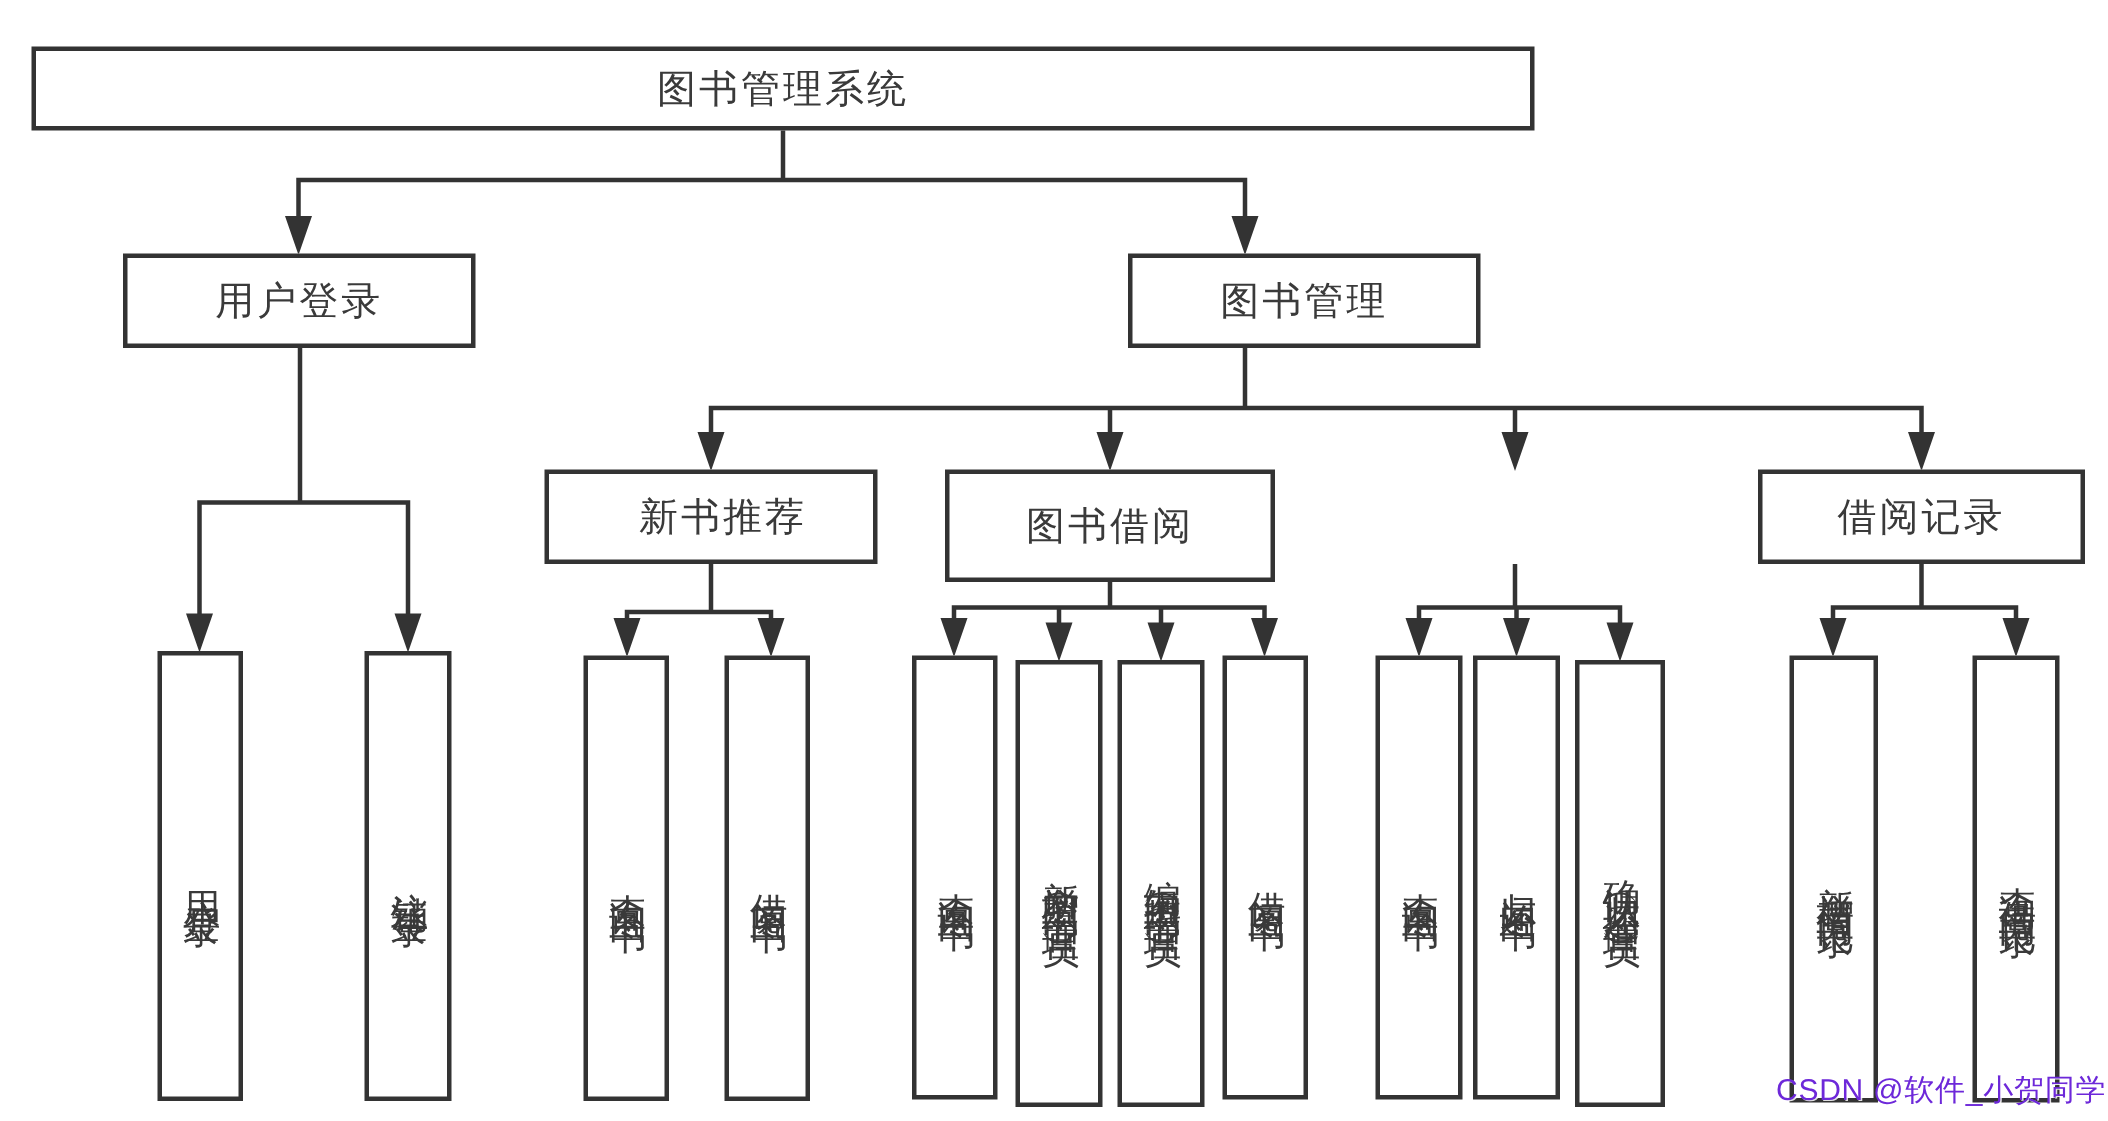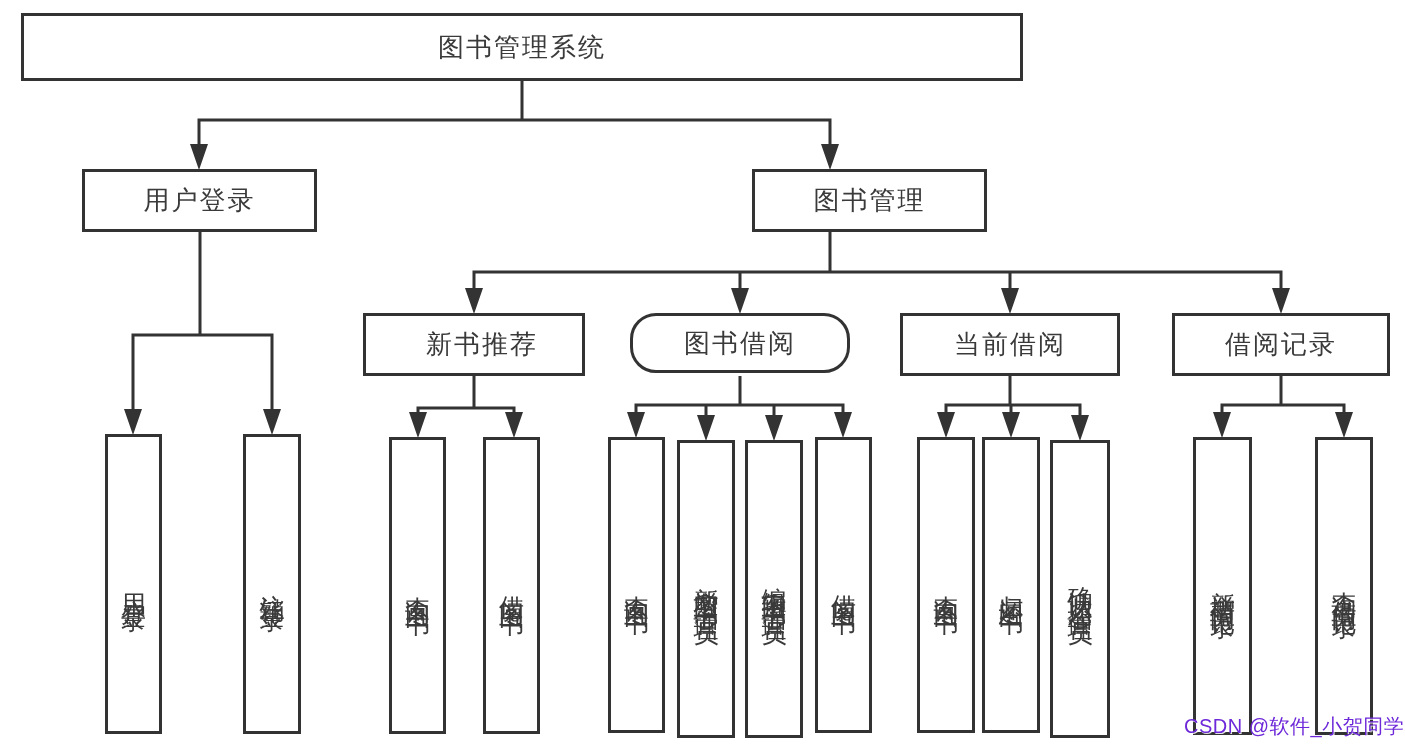--- a/index.html
+++ b/index.html
@@ -58,28 +58,27 @@
     <g>
       <path class="line" d="M1010 376 V405 M944.5 405 H1081.5 M946 405 V414 M1011 405 V414 M1080 405 V417"></path>
       <path class="head" d="M937 412 H955 L946 438 Z M1002 412 H1020 L1011 438 Z M1071 415 H1089 L1080 441 Z"></path>
     </g>
     <g>
       <path class="line" d="M1281 376 V405 M1220.5 405 H1345.5 M1222 405 V414 M1344 405 V414"></path>
       <path class="head" d="M1213 412 H1231 L1222 438 Z M1335 412 H1353 L1344 438 Z"></path>
     </g>
   </svg>
 
-  <div class="box h" style="left:21px; top:13px; width:1002px; height:68px;">图书管理系统</div>
+  <div class="box h" style="left:21px; top:31px; width:1002px; height:56px;">图书管理系统</div>
 
   <div class="box h" style="left:82px; top:169px; width:235px; height:63px;">用户登录</div>
   <div class="box h" style="left:752px; top:169px; width:235px; height:63px;">图书管理</div>
 
   <div class="box h" style="left:363px; top:313px; width:222px; height:63px;padding-left:16px;">新书推荐</div>
-  <div class="box h" style="left:630px; top:313px; width:220px; height:60px;border-radius:26px;">图书借阅</div>
-  <div class="box h" style="left:900px; top:313px; width:220px; height:63px;">当前借阅</div>
+  <div class="box h" style="left:630px; top:313px; width:220px; height:75px;">图书借阅</div>
   <div class="box h" style="left:1172px; top:313px; width:218px; height:63px;">借阅记录</div>
 
   <div class="box v" style="left:105px; top:434px; width:57px; height:300px;">用户登录</div>
   <div class="box v" style="left:243px; top:434px; width:58px; height:300px;">注销登录</div>
 
   <div class="box v" style="left:389px; top:437px; width:57px; height:297px;">查询图书</div>
   <div class="box v" style="left:483px; top:437px; width:57px; height:297px;">借阅图书</div>
 
   <div class="box v" style="left:608px; top:437px; width:57px; height:296px;">查询图书</div>
   <div class="box v" style="left:677px; top:440px; width:58px; height:298px;">新增图书（管理员）</div>

